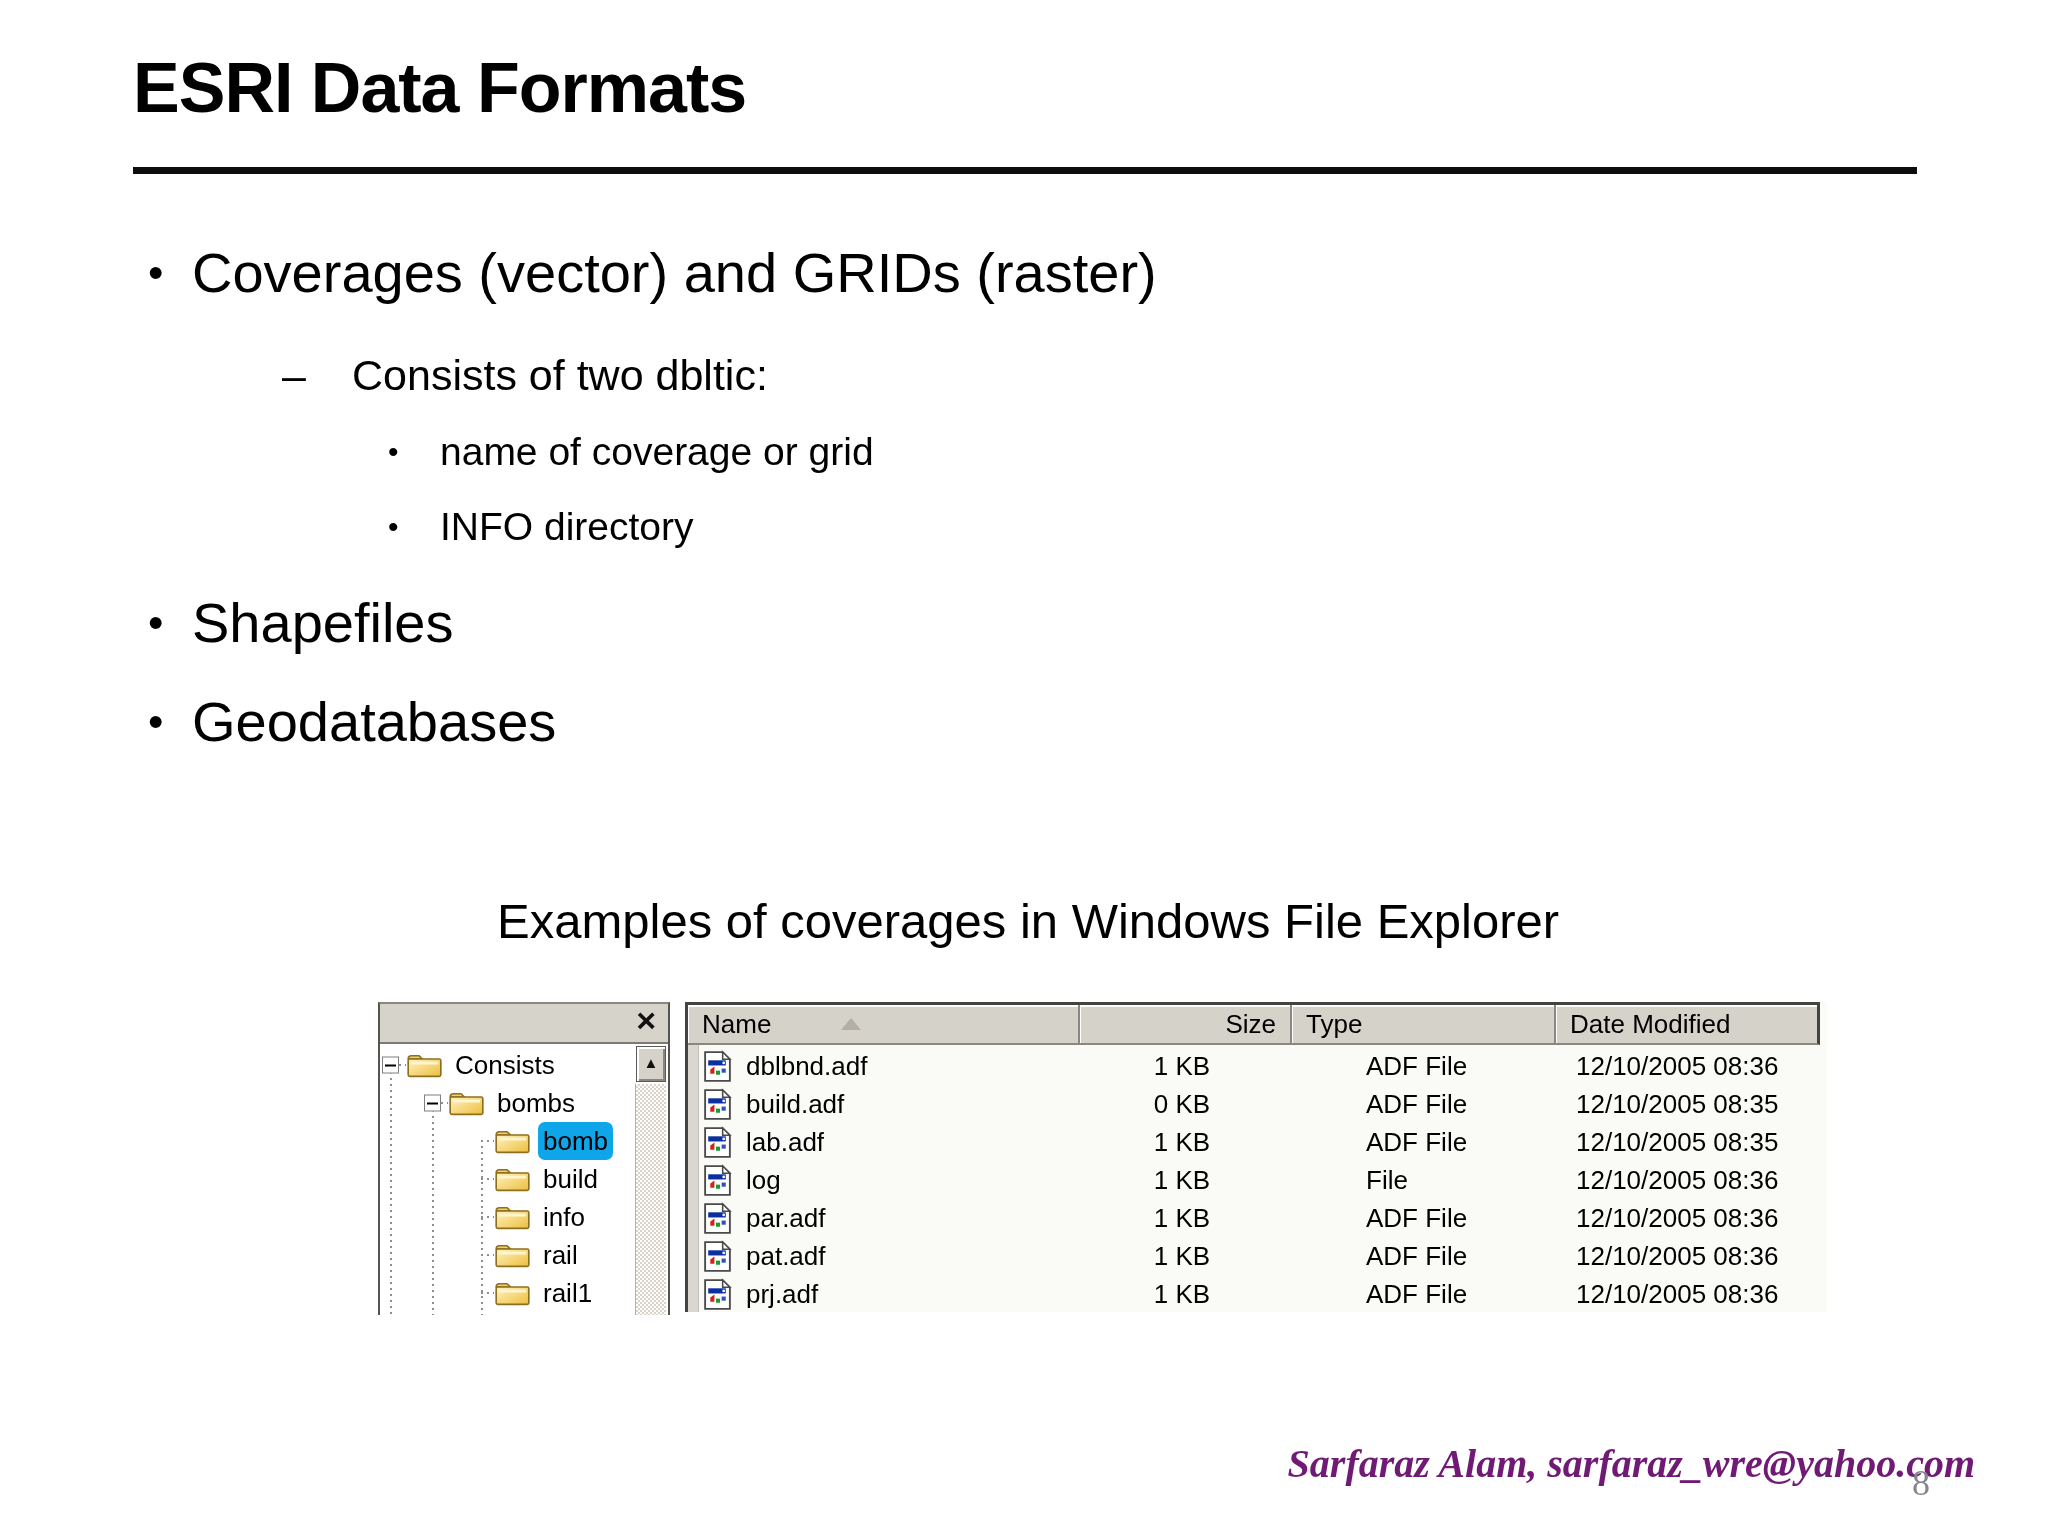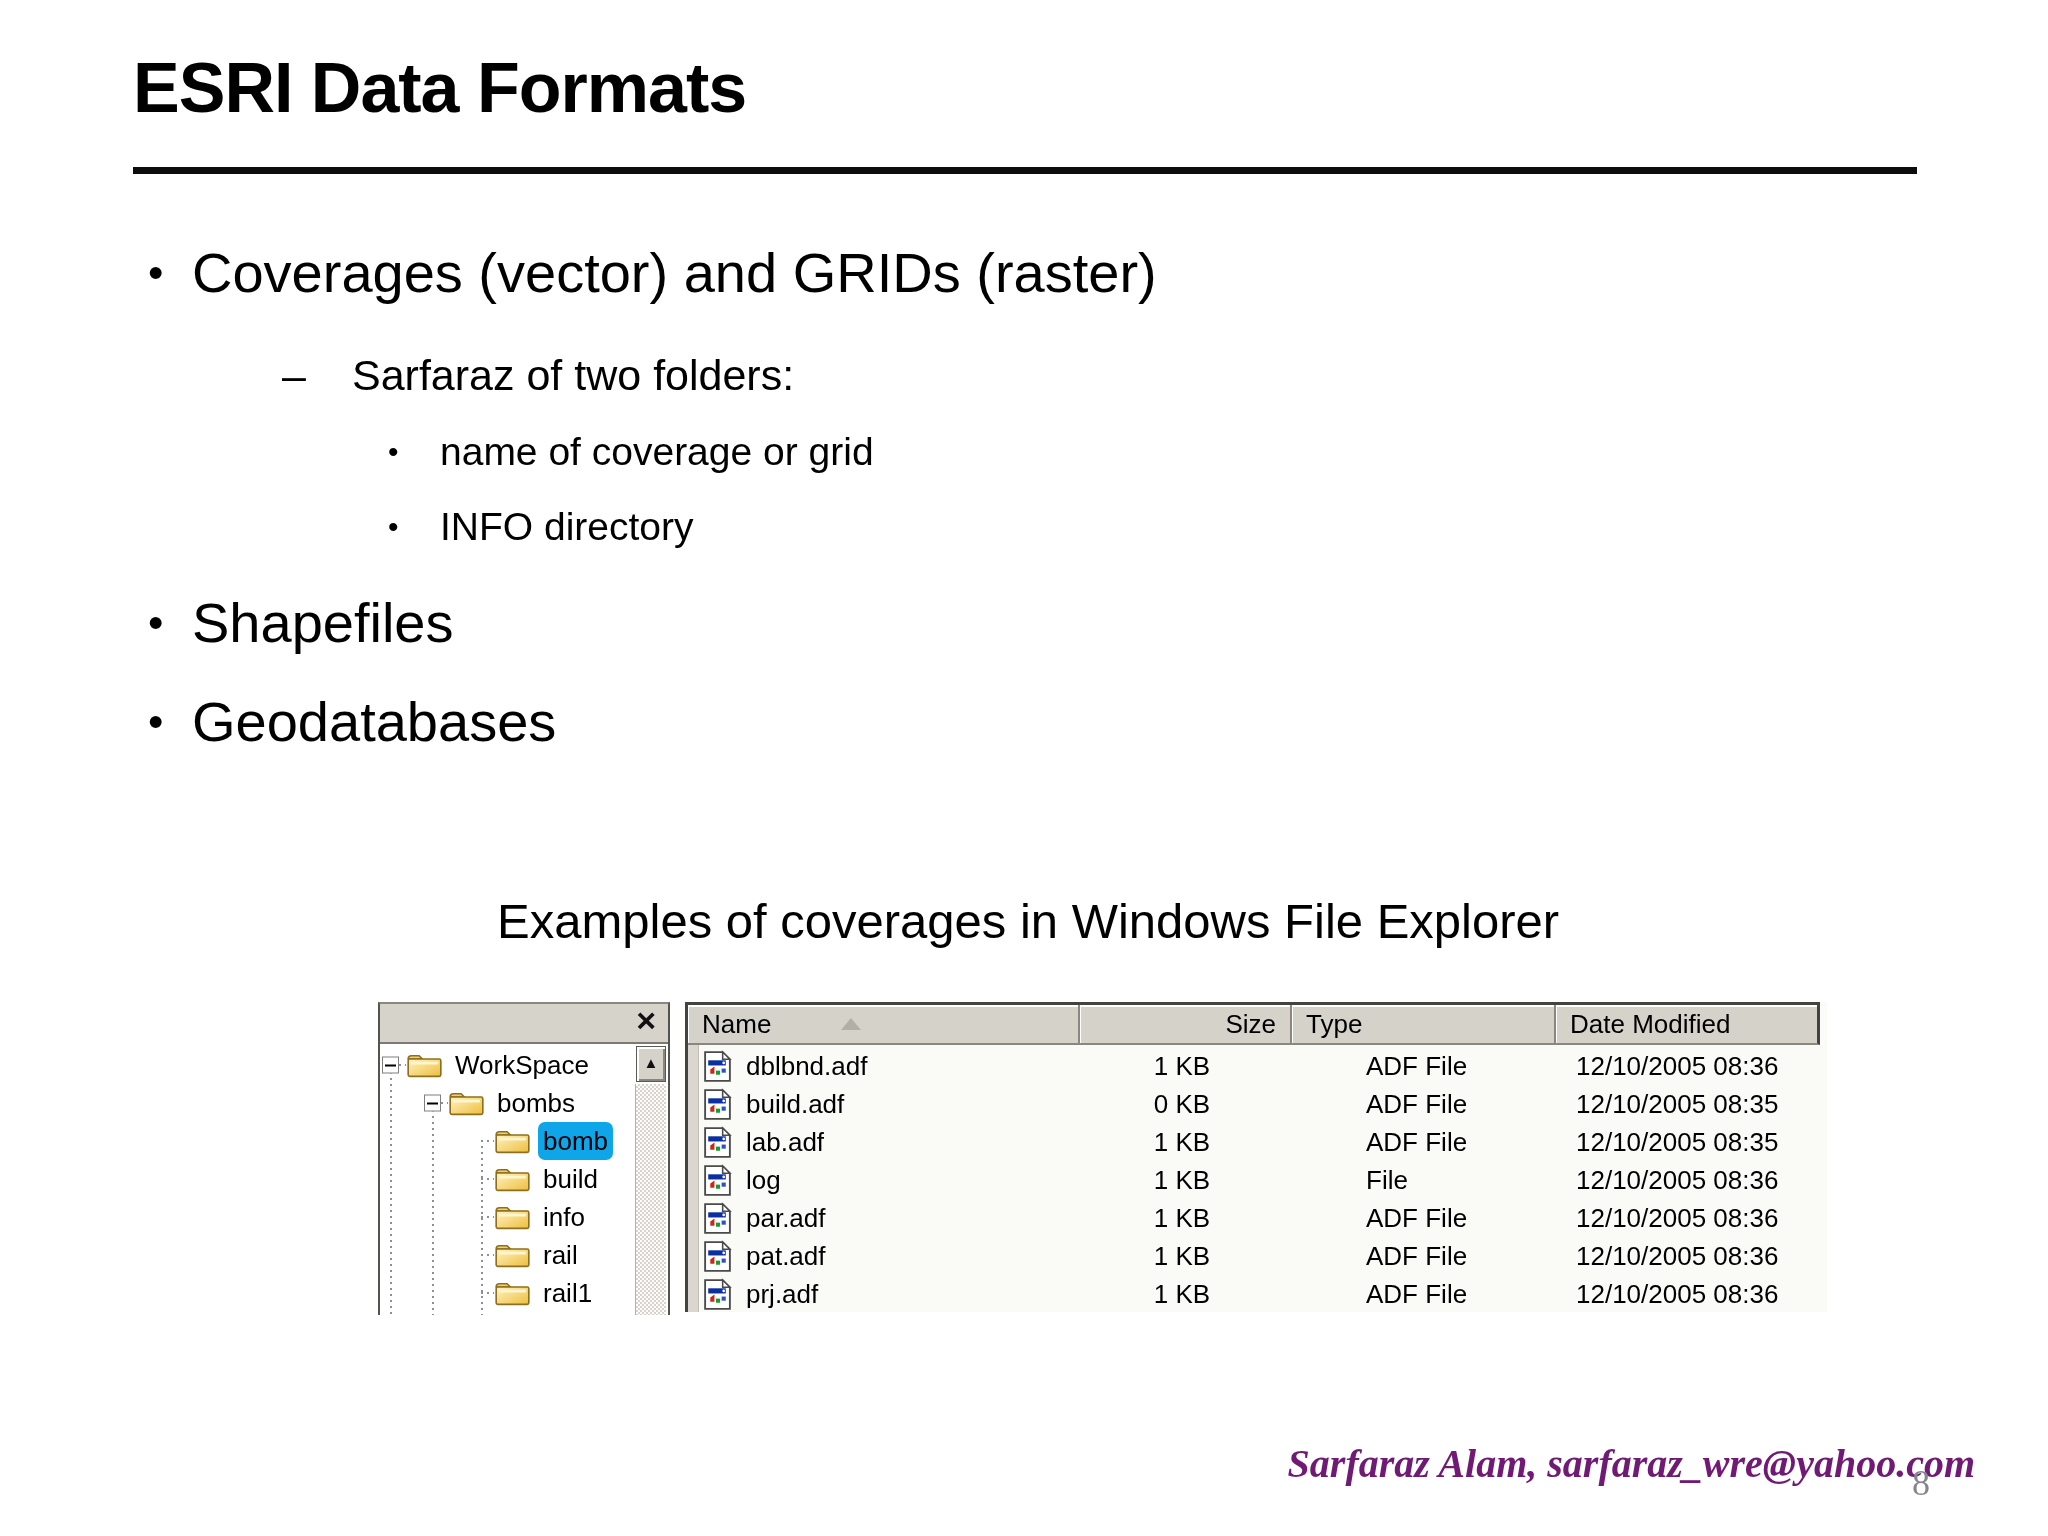--- a/index.html
+++ b/index.html
@@ -95,21 +95,21 @@
   <div class="title">ESRI Data Formats</div>
   <div class="rule"></div>
 
   <div class="bullets">
       <div class="bullet l1">
         <span class="marker">•</span>
         <span class="txt">Coverages (vector) and GRIDs (raster)</span>
       </div>
       <div class="bullet l2">
         <span class="marker">–</span>
-        <span class="txt">Sarfaraz of two folders:</span>
+        <span class="txt">Consists of two dbltic:</span>
       </div>
       <div class="bullet l3">
         <span class="marker">•</span>
         <span class="txt">name of coverage or grid</span>
       </div>
       <div class="bullet l3">
         <span class="marker">•</span>
         <span class="txt">INFO directory</span>
       </div>
       <div class="bullet l1 gap-big">
@@ -138,21 +138,21 @@
               <span class="minus"></span>
             </span>
             <span class="hdots" style="left:19px;width:7px"></span>
             <span class="folder-wrap" style="left:26px">
               <svg class="fsvg" viewBox="0 0 34 27">
                 <path d="M2 8 Q2 5 5 5 L12 5 L15 8 Z" fill="#f4d060" stroke="#8d6f1f" stroke-width="1.5"></path>
                 <rect x="2" y="8" width="30" height="16" rx="1.5" fill="url(#goldg)" stroke="#8d6f1f" stroke-width="1.5"></rect>
                 <rect x="4.5" y="10.5" width="25" height="2.5" fill="#fff6cf"></rect>
               </svg>
             </span>
-            <span class="tlabel" style="left:70px">WorkSpace</span>
+            <span class="tlabel" style="left:70px">Consists</span>
           </div>
           <div class="trow" style="top:40px">
             <span class="expbox" style="left:44px">
               <span class="minus"></span>
             </span>
             <span class="hdots" style="left:61px;width:7px"></span>
             <span class="folder-wrap" style="left:68px">
               <svg class="fsvg" viewBox="0 0 34 27">
                 <path d="M2 8 Q2 5 5 5 L12 5 L15 8 Z" fill="#f4d060" stroke="#8d6f1f" stroke-width="1.5"></path>
                 <rect x="2" y="8" width="30" height="16" rx="1.5" fill="url(#goldg)" stroke="#8d6f1f" stroke-width="1.5"></rect>

